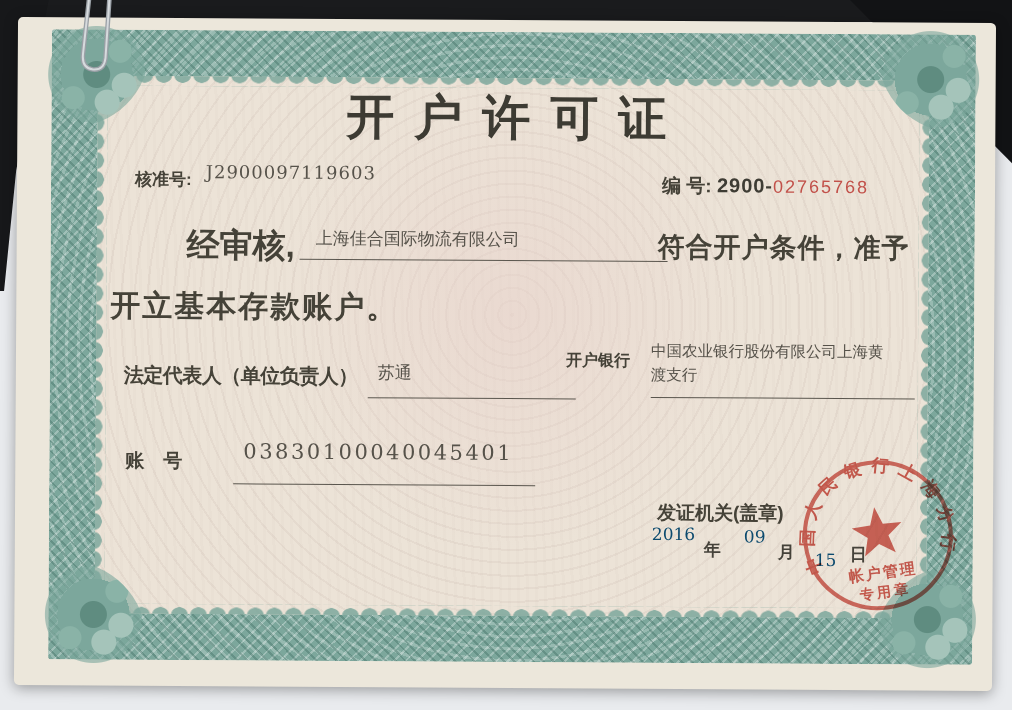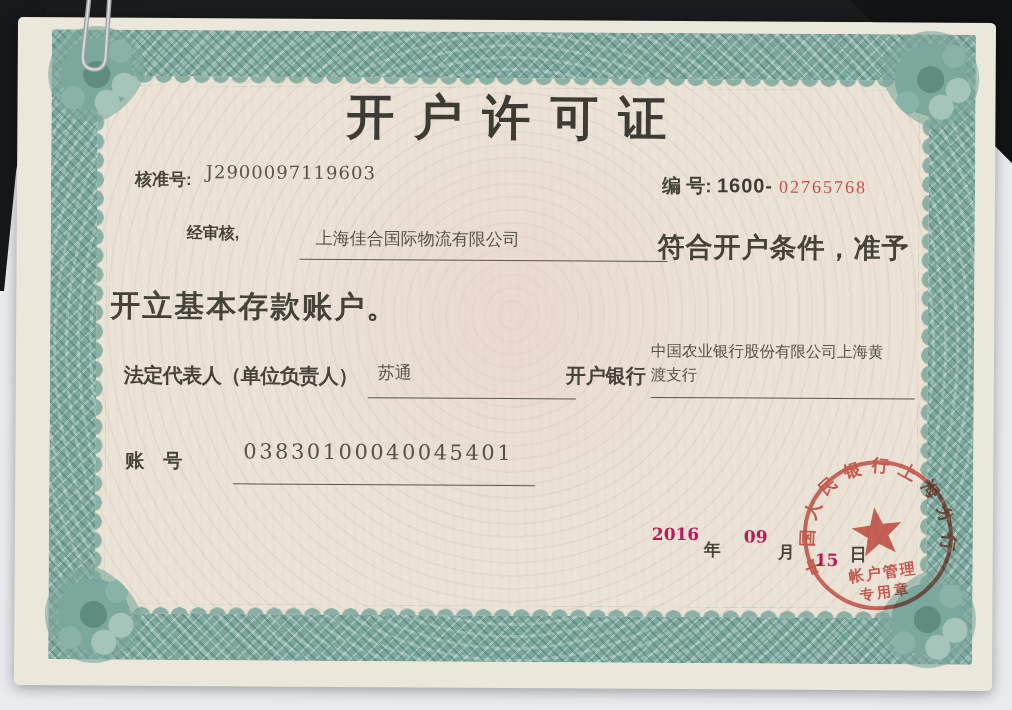--- a/index.html
+++ b/index.html
@@ -66,33 +66,33 @@
     font-family:"DejaVu Serif","Liberation Serif",serif;
     font-size:48px;font-weight:700;letter-spacing:20px;text-indent:20px;color:#3d3b33;
   }
   .lbl{font-weight:700;color:#454238;}
   .filled{font-family:"DejaVu Serif","Liberation Serif",serif;color:#56524a;}
   .fieldline{border-bottom:1.5px solid #5a564e;}
   .row-approval{left:118px;top:150px;font-size:17px;}
   .row-approval .val{display:inline-block;transform:translateY(-7px);margin-left:14px;font-size:18px;letter-spacing:1px;}
   .row-serial{left:645px;top:152px;font-size:19px;}
   .row-serial .prefix{font-weight:600;font-size:20px;letter-spacing:1px;color:#3e3c34;}
-  .row-serial .num{color:#c2514a;font-family:Liberation Serif, serif;font-size:18px;letter-spacing:2px;margin-left:6px;}
-  .reviewed{left:170px;top:205px;font-size:16px;}
+  .row-serial .num{color:#c2514a;font-family:Liberation Sans, sans-serif;font-size:18px;letter-spacing:2px;}
+  .reviewed{left:170px;top:205px;font-size:33px;}
   .company-field{left:283px;top:208px;width:352px;height:32px;font-size:17px;padding-left:16px;}
   .qualify{left:641px;top:208px;font-size:27px;letter-spacing:1px;}
   .open-line{left:94px;top:268px;font-size:30px;letter-spacing:2px;}
   .legal-label{left:108px;top:344px;font-size:20px;letter-spacing:-.5px;}
   .legal-field{left:352px;top:340px;width:198px;height:36px;font-size:17px;padding-left:10px;padding-top:2px;}
-  .bank-label{left:550px;top:342px;font-size:20px;font-family:Liberation Serif, serif;}
+  .bank-label{left:550px;top:330px;font-size:16px;font-family:Liberation Serif, serif;}
   .bank-field{left:635px;top:318px;width:264px;height:58px;font-size:15.5px;line-height:1.55;}
   .acct-label{left:110px;top:430px;font-size:19px;}
   .acct-field{left:218px;top:421px;width:292px;height:44px;font-size:21px;letter-spacing:2.5px;padding-left:10px;}
   .authority{left:642px;top:479px;font-size:19px;}
-  .date-num{font-family:"DejaVu Serif","Liberation Serif",serif;font-size:17px;color:#be185d;font-weight:bold;}
+  .date-num{font-family:"DejaVu Serif","Liberation Serif",serif;font-size:17px;color:#0c4a6e;}
   .date-unit{font-weight:700;font-size:17px;color:#45423a;}
   .d-y{left:637px;top:503px;} .d-yu{left:689px;top:517px;}
   .d-m{left:729px;top:505px;} .d-mu{left:763px;top:519px;}
   .d-d{left:800px;top:528px;text-align:right;} .d-du{left:835px;top:521px;}
   
   .seal{left:782px;top:432px;width:162px;height:162px;transform:rotate(-8deg);opacity:.92;mix-blend-mode:multiply;}
   
   .paperclip{position:absolute;left:66px;top:-4px;width:70px;height:96px;z-index:5;}
 </style>
 </head>
@@ -117,40 +117,41 @@
 
   <div class="content">
     <div class="abs cert-title">开户许可证</div>
 
     <div class="abs row-approval">
       <span class="lbl">核准号:</span><span class="filled val">J2900097119603</span>
     </div>
 
     <div class="abs row-serial">
       <span class="lbl">编 号:</span>
-      <span class="prefix">1600-</span><span class="num">02765768</span>
+      <span class="prefix">2900-</span><span class="num">02765768</span>
     </div>
 
     <div class="abs reviewed lbl">经审核,</div>
     <div class="abs company-field fieldline filled">上海佳合国际物流有限公司</div>
     <div class="abs qualify lbl">符合开户条件，准予</div>
     <div class="abs open-line lbl">开立基本存款账户。</div>
 
     <div class="abs legal-label lbl">法定代表人（单位负责人）</div>
     <div class="abs legal-field fieldline filled">苏通</div>
 
     <div class="abs bank-label lbl">开户银行</div>
     <div class="abs bank-field fieldline filled">
       <span>中国农业银行股份有限公司上海黄</span><br>
       <span>渡支行</span>
     </div>
 
     <div class="abs acct-label lbl">账　号</div>
     <div class="abs acct-field fieldline filled">03830100040045401</div>
 
+    <div class="abs authority lbl">发证机关(盖章)</div>
     <span class="abs date-num d-y">2016</span>
     <span class="abs date-unit d-yu">年</span>
     <span class="abs date-num d-m">09</span>
     <span class="abs date-unit d-mu">月</span>
     <span class="abs date-num d-d">15</span>
     <span class="abs date-unit d-du">日</span>
 
     <svg class="abs seal" viewBox="0 0 160 160">
       <defs>
         <path id="sealArc" d="M 22,108 A 64 64 0 1 1 138,108" fill="none"></path>

